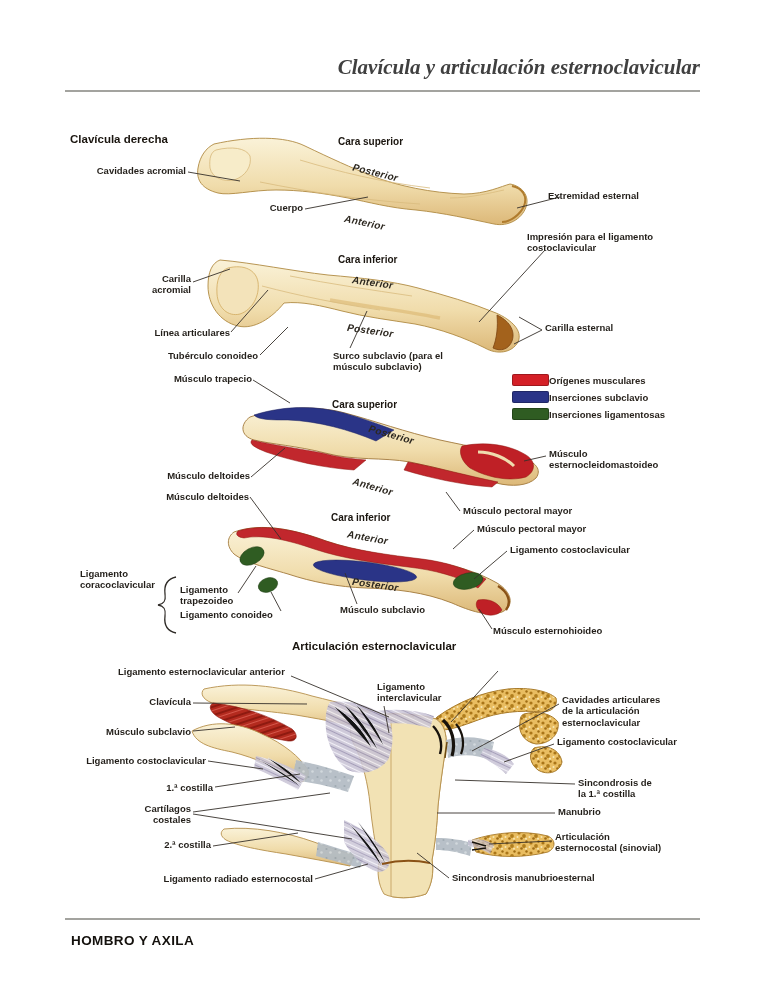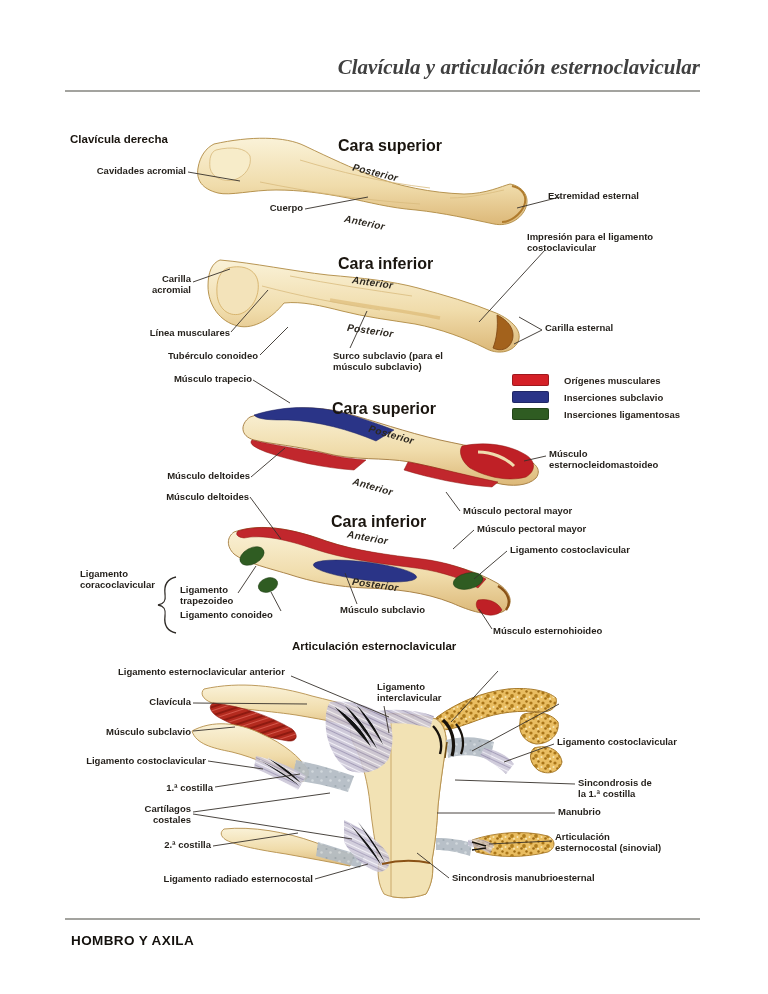--- a/index.html
+++ b/index.html
@@ -1,26 +1,26 @@
 <!DOCTYPE html>
 <html><head>
 <meta charset="utf-8">
 <style>
   html,body{margin:0;padding:0;background:#e8e8e8}
   .page{position:relative;width:768px;height:994px;background:#ffffff;font-family:"Liberation Sans",sans-serif;overflow:hidden;margin:0 auto}
   svg.art{position:absolute;left:0;top:0}
   .lbl{position:absolute;font:600 9.5px/1.2 "Liberation Sans",sans-serif;color:#231f1a;white-space:nowrap}
   .wrap{white-space:normal}
   .r{text-align:right}
-  .view{font-weight:700;font-size:16px;color:#1a150f}
+  .view{font-weight:700;font-size:10px;color:#1a150f}
   .hdr{font-weight:700;font-size:11.5px;color:#1a150f}
   .ori{font-style:italic;font-size:10px;font-weight:600;color:#2d2820;letter-spacing:.3px}
   .title{position:absolute;font:700 21px "Liberation Serif",serif;font-style:italic;color:#404040}
   .rule{position:absolute;height:1.6px;background:#a3a39f}
-  .legend-row{position:absolute;display:flex;align-items:center;gap:15px}
+  .legend-row{position:absolute;display:flex;align-items:center;gap:0}
   .sw{width:37px;height:12px;border-radius:2px;box-shadow:inset 0 0 0 1px rgba(0,0,0,.25)}
   .leg{font:700 9.5px "Liberation Sans",sans-serif;color:#2a241e}
   .footer{position:absolute;font:700 13.5px "Liberation Sans",sans-serif;letter-spacing:.4px;color:#14110d}
 </style>
 </head>
 <body>
 
 <div class="page">
 
   <svg class="art" width="768" height="994" viewBox="0 0 768 994">
@@ -191,21 +191,21 @@
   <div class="lbl r" style="right:582px;top:165px">Cavidades acromial</div>
   <div class="lbl r" style="right:465px;top:202px">Cuerpo</div>
   <div class="lbl ori" style="left:352px;top:167px;transform:rotate(14deg)">Posterior</div>
   <div class="lbl ori" style="left:344px;top:217px;transform:rotate(12deg)">Anterior</div>
   <div class="lbl" style="left:548px;top:190px">Extremidad esternal</div>
   <div class="lbl wrap" style="left:527px;top:231px;width:140px">Impresión para el ligamento costoclavicular</div>
 
   <div class="lbl view" style="left:338px;top:254px">Cara inferior</div>
   <div class="lbl ori" style="left:352px;top:277px;transform:rotate(8deg)">Anterior</div>
   <div class="lbl r wrap" style="right:577px;top:273px;width:44px">Carilla acromial</div>
-  <div class="lbl r" style="right:538px;top:327px">Línea musculares</div>
+  <div class="lbl r" style="right:538px;top:327px">Línea articulares</div>
   <div class="lbl r" style="right:510px;top:350px">Tubérculo conoideo</div>
   <div class="lbl ori" style="left:347px;top:325px;transform:rotate(8deg)">Posterior</div>
   <div class="lbl wrap" style="left:333px;top:350px;width:116px">Surco subclavio (para el músculo subclavio)</div>
   <div class="lbl" style="left:545px;top:322px">Carilla esternal</div>
 
   <div class="legend-row" style="left:512px;top:374px">
     <div class="sw" style="background-color: rgb(212, 32, 39);"></div>
     <div class="leg">Orígenes musculares</div>
   </div>
   <div class="legend-row" style="left:512px;top:391px">
@@ -241,20 +241,21 @@
   <div class="lbl" style="left:118px;top:666px">Ligamento esternoclavicular anterior</div>
   <div class="lbl wrap" style="left:377px;top:681px;width:72px">Ligamento interclavicular</div>
   <div class="lbl r" style="right:577px;top:696px">Clavícula</div>
   <div class="lbl r" style="right:577px;top:726px">Músculo subclavio</div>
   <div class="lbl r" style="right:562px;top:755px">Ligamento costoclavicular</div>
   <div class="lbl r" style="right:555px;top:782px">1.ª costilla</div>
   <div class="lbl r wrap" style="right:577px;top:803px;width:52px">Cartílagos costales</div>
   <div class="lbl r" style="right:557px;top:839px">2.ª costilla</div>
   <div class="lbl r" style="right:455px;top:873px">Ligamento radiado esternocostal</div>
   <div class="lbl" style="left:452px;top:872px">Sincondrosis manubrioesternal</div>
+  <div class="lbl wrap" style="left:562px;top:694px;width:102px">Cavidades articulares de la articulación esternoclavicular</div>
   <div class="lbl" style="left:557px;top:736px">Ligamento costoclavicular</div>
   <div class="lbl wrap" style="left:578px;top:777px;width:80px">Sincondrosis de la 1.ª costilla</div>
   <div class="lbl" style="left:558px;top:806px">Manubrio</div>
   <div class="lbl wrap" style="left:555px;top:831px;width:112px">Articulación esternocostal (sinovial)</div>
 
   <div class="rule" style="left:65px;right:68px;top:918px"></div>
   <div class="footer" style="left:71px;top:933px">HOMBRO Y AXILA</div>
 </div>
 
 </body></html>

